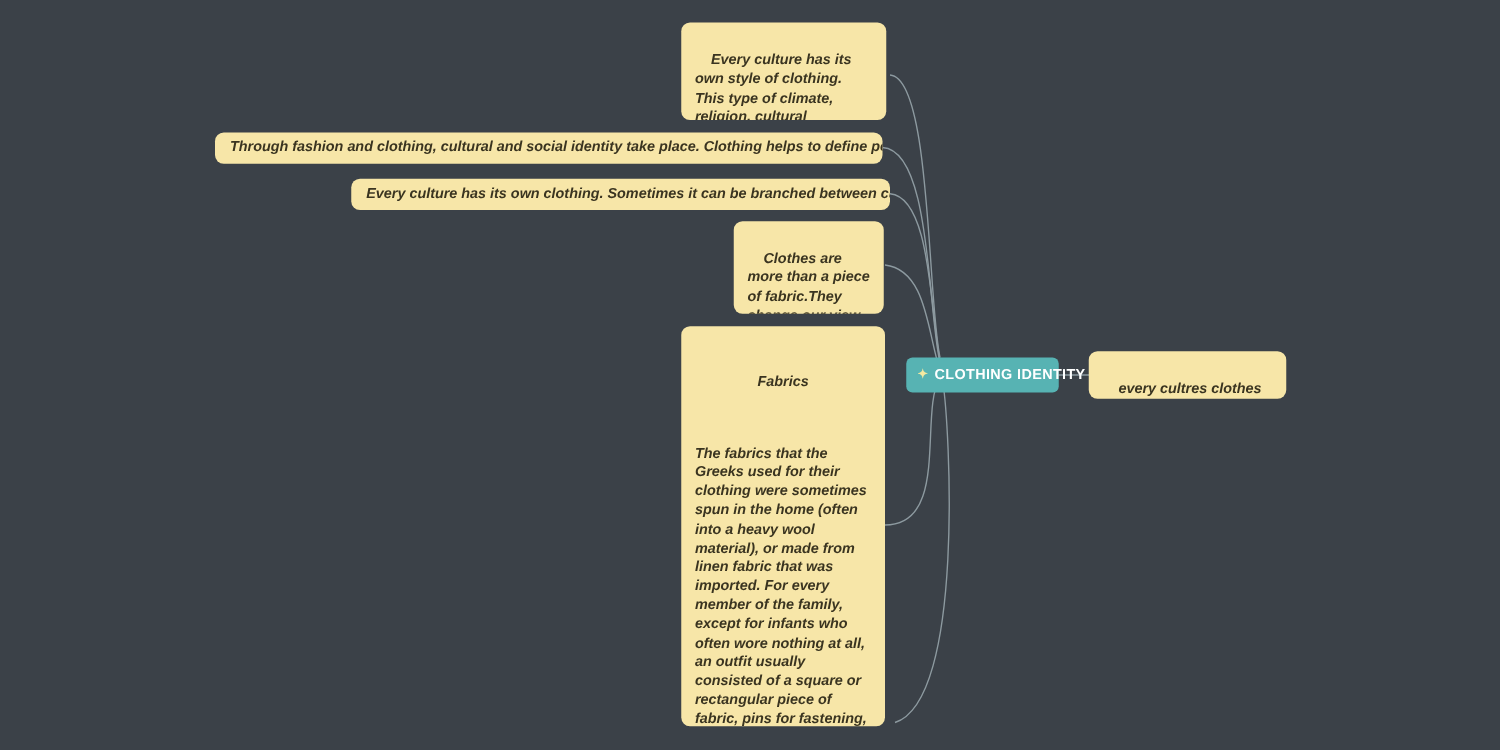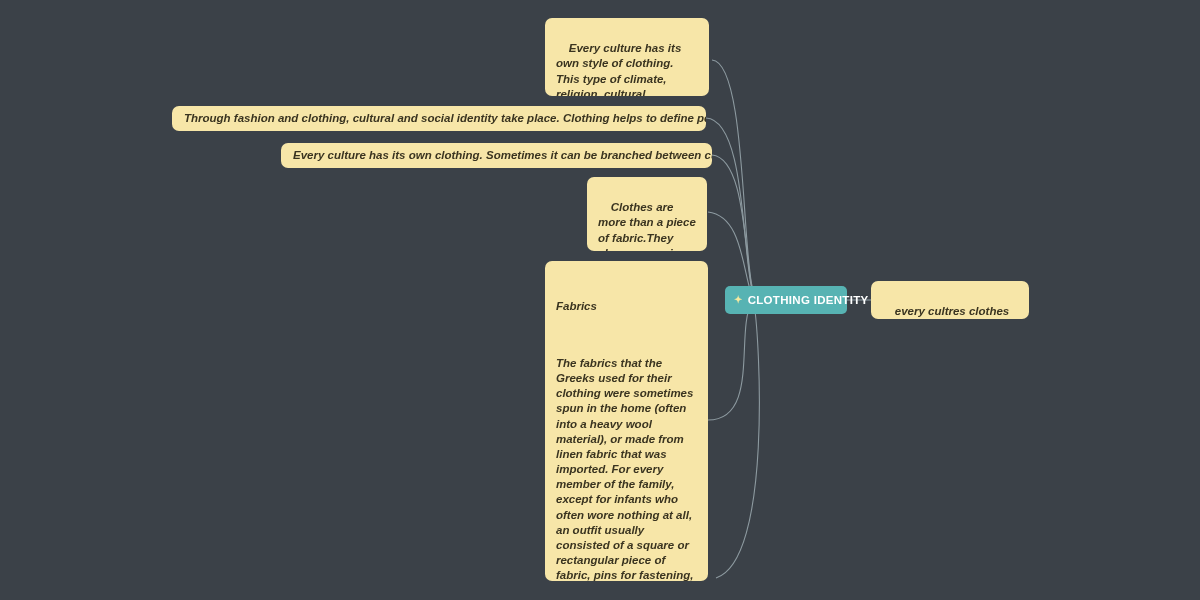--- a/index.html
+++ b/index.html
@@ -63,20 +63,21 @@
   }
   .spark-icon {
     font-size: 10px;
     color: #f4e9a0;
     line-height: 1;
   }
   .title-block {
     font-style: italic;
     font-weight: bold;
     margin-bottom: 11px;
+    text-align: center;
   }
   .body-block {
     font-style: italic;
     font-weight: bold;
   }
 </style>
 </head>
 <body>
 
 <div id="canvas">

